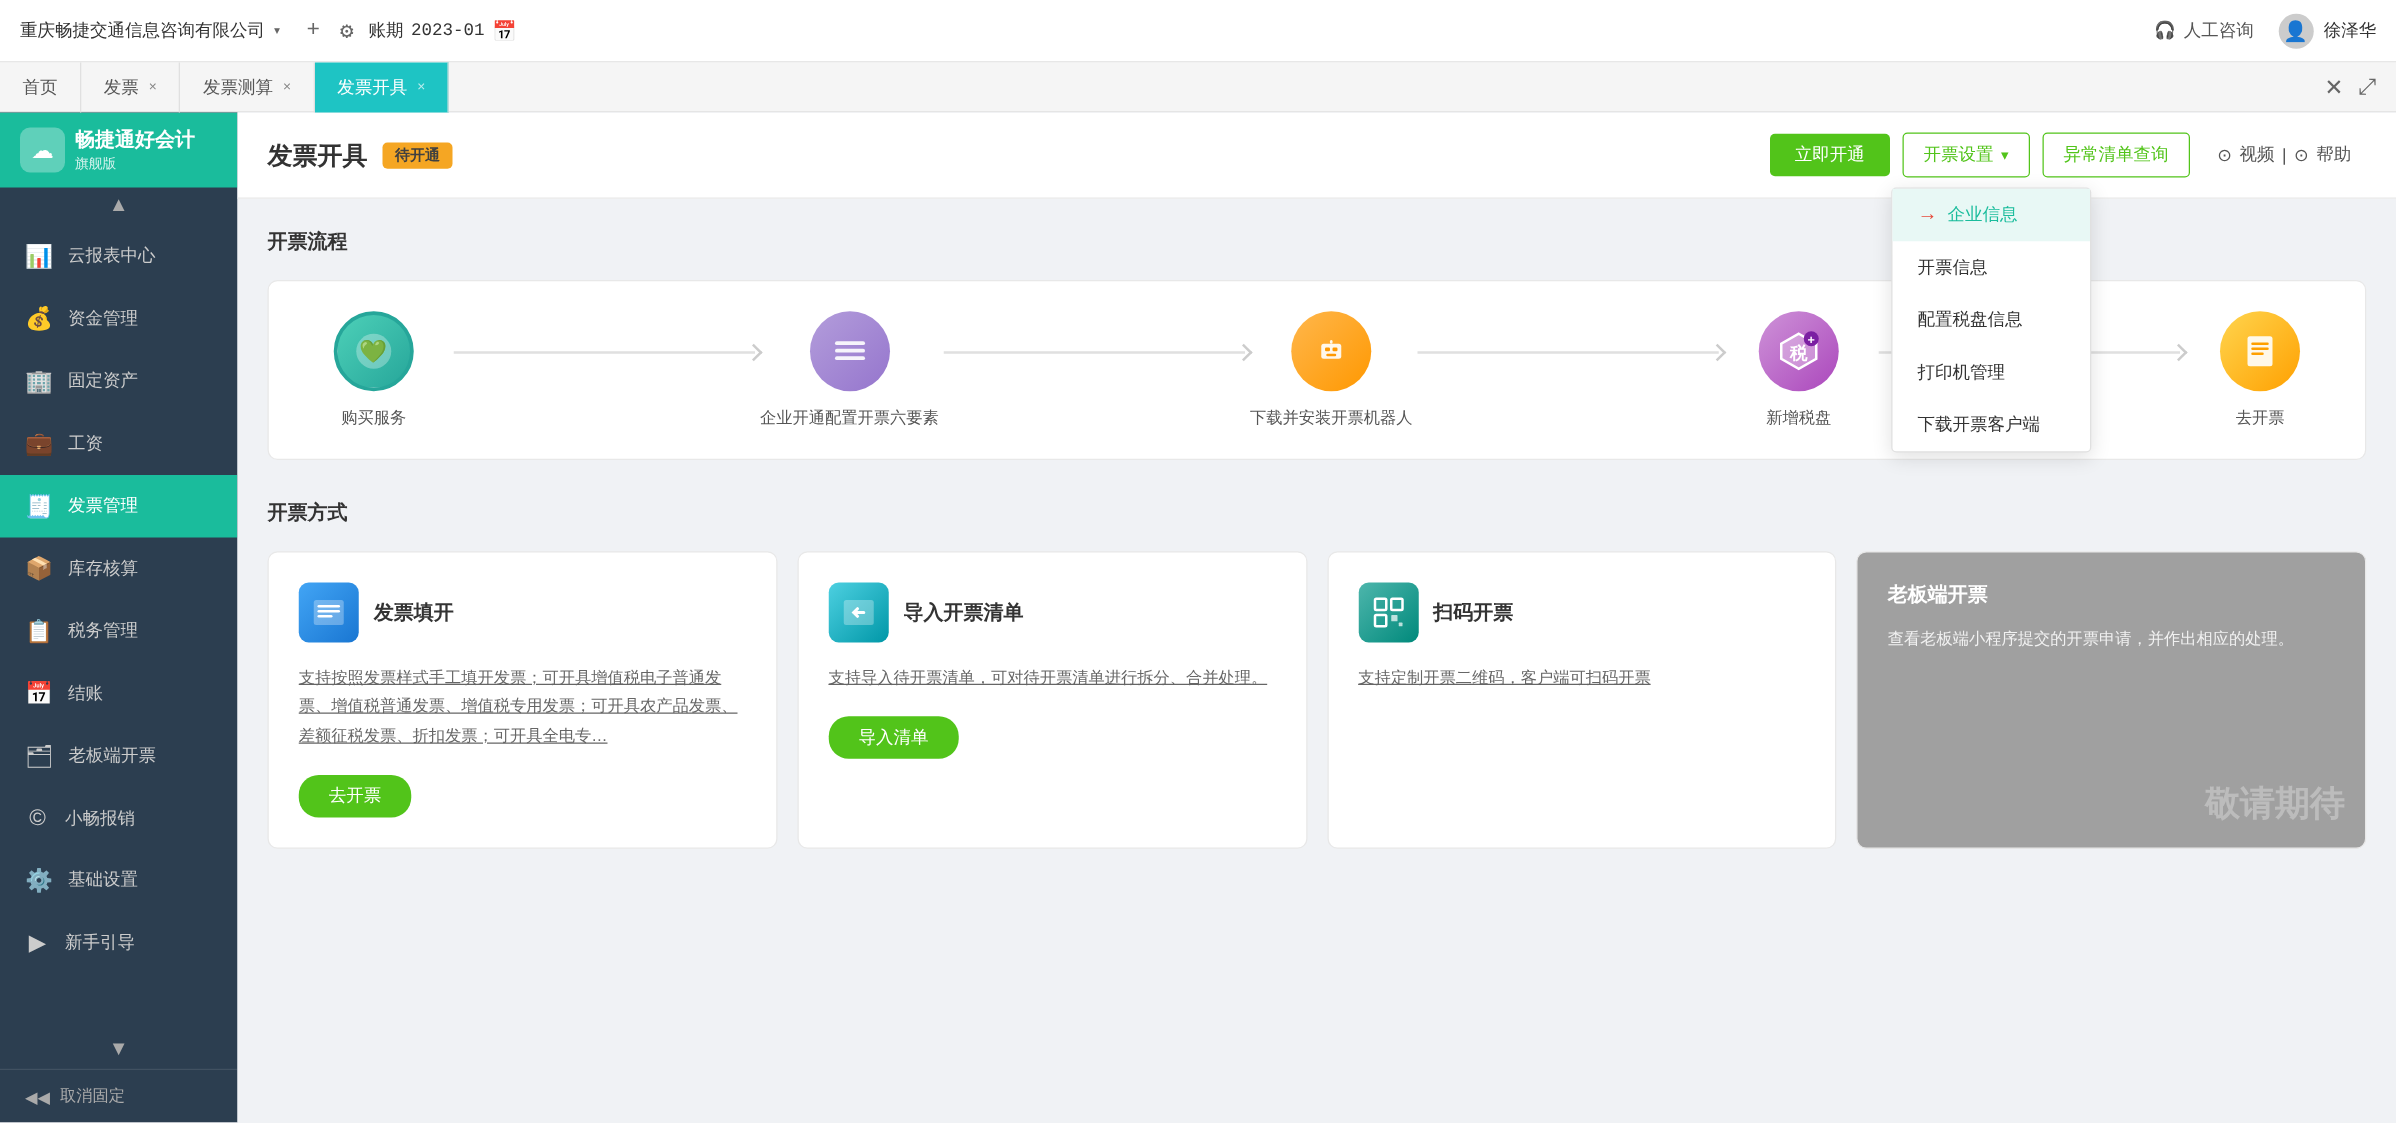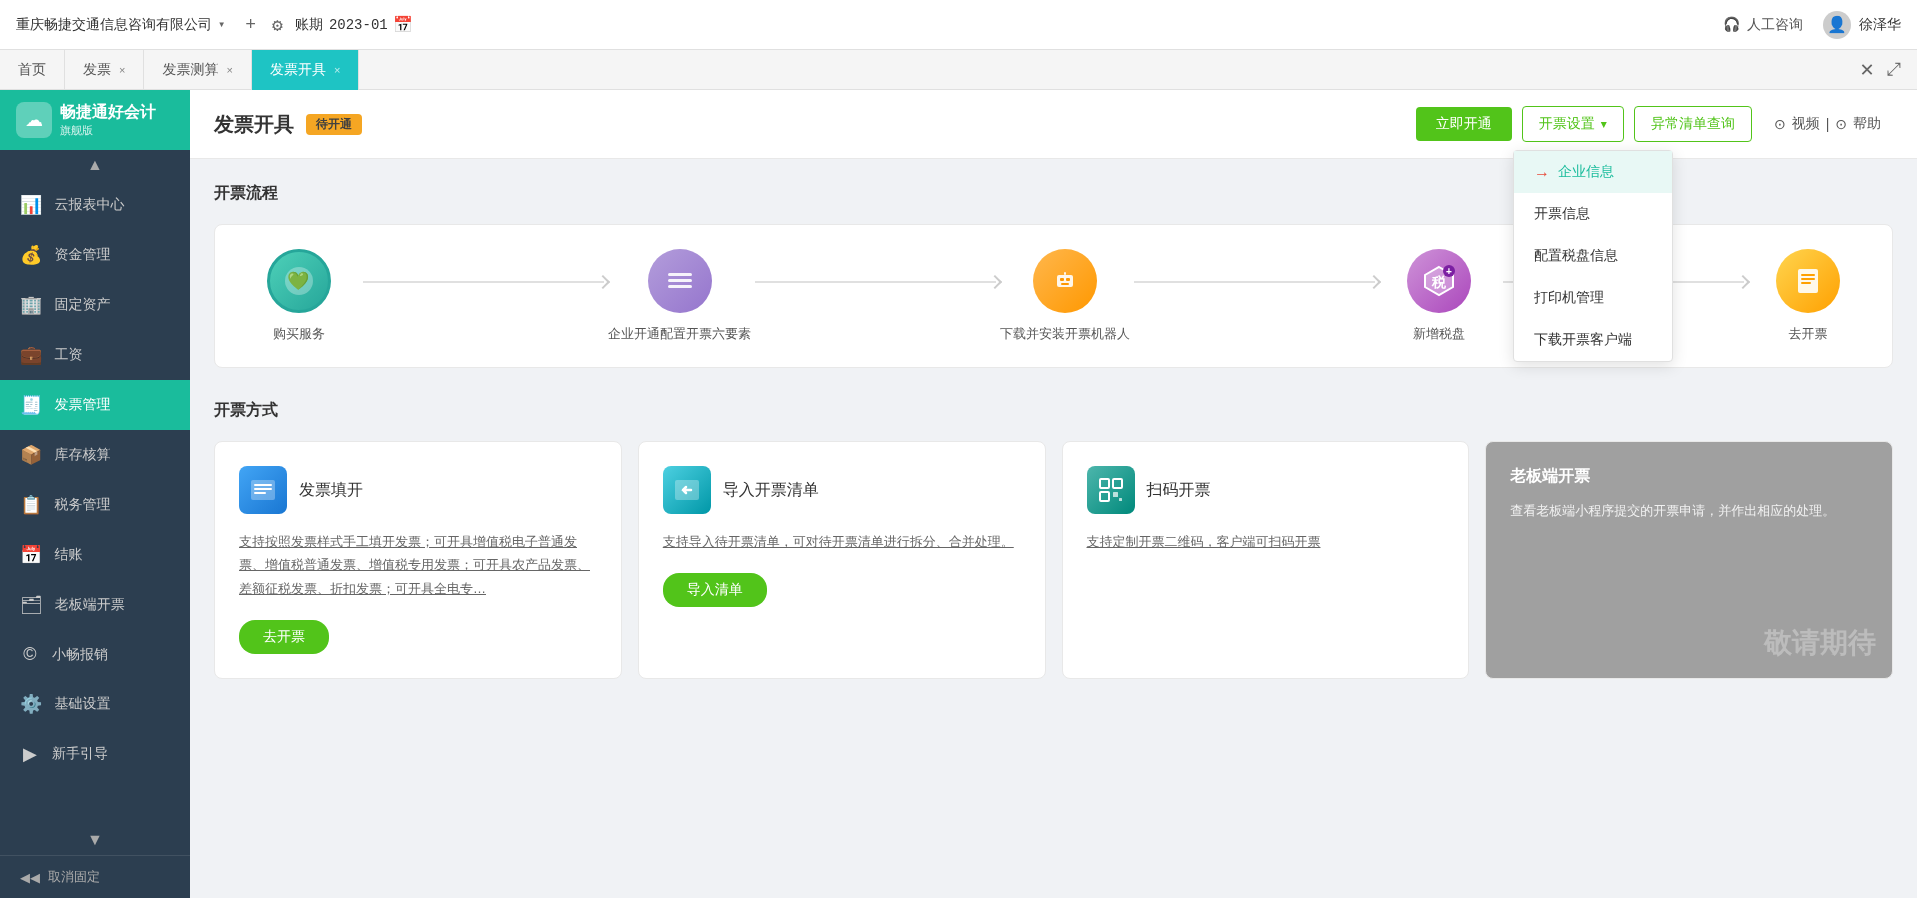--- a/index.html
+++ b/index.html
@@ -139,21 +139,21 @@
     .method-card {
       background: #fff; border-radius: 8px; border: 1px solid #e8e8e8;
       padding: 24px; min-height: 200px;
     }
     .method-card.gray-overlay { background: #a0a0a0; position: relative; overflow: hidden; }
     .method-card-header { display: flex; align-items: center; gap: 12px; margin-bottom: 16px; }
     .method-icon { width: 48px; height: 48px; border-radius: 8px; display: flex; align-items: center; justify-content: center; font-size: 24px; }
     .method-icon.blue { background: linear-gradient(135deg, #42a5f5, #1976d2); color: #fff; }
     .method-icon.teal-fill { background: linear-gradient(135deg, #4dd0e1, #0097a7); color: #fff; }
     .method-icon.scan { background: linear-gradient(135deg, #4db6ac, #00897b); color: #fff; }
-    .method-title { font-size: 16px; font-weight: normal; color: #333; }
+    .method-title { font-size: 16px; font-weight: bold; color: #333; }
     .method-desc { font-size: 13px; color: #666; line-height: 1.8; margin-bottom: 20px; text-decoration: underline; }
     .btn-green { background: #52c41a; color: #fff; border: none; padding: 8px 24px; border-radius: 16px; font-size: 14px; cursor: pointer; }
     .gray-card-text { color: #fff; font-size: 16px; font-weight: bold; margin-bottom: 12px; }
     .gray-card-desc { color: rgba(255,255,255,0.85); font-size: 13px; line-height: 1.8; }
     .overlay-label { position: absolute; bottom: 16px; right: 16px; font-size: 28px; font-weight: bold; color: rgba(255,255,255,0.3); }
 
     
     .scroll-indicator { display: flex; align-items: center; justify-content: center; padding: 6px; color: #aaa; font-size: 16px; cursor: pointer; }
   </style>
 </head>

